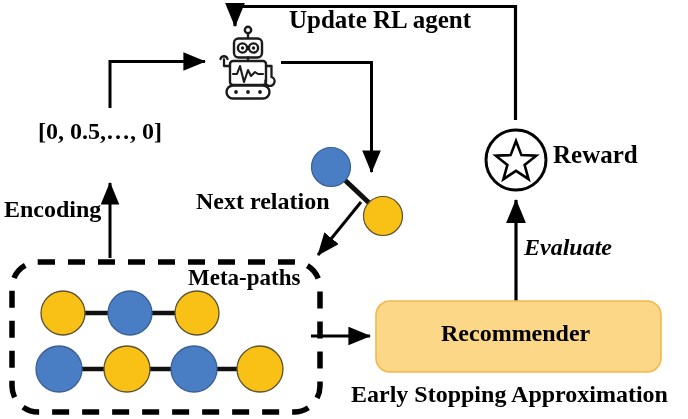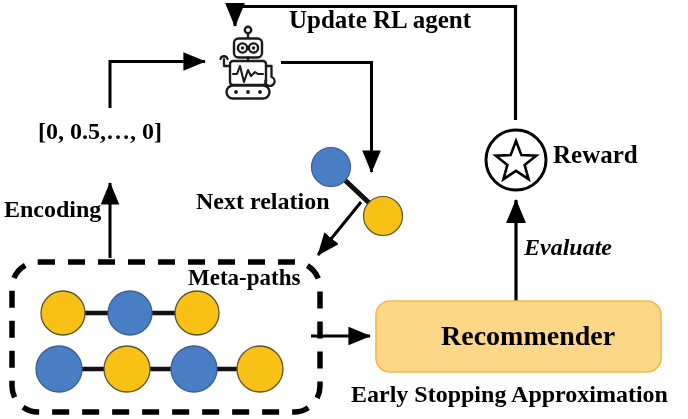--- a/index.html
+++ b/index.html
@@ -32,21 +32,21 @@
   }
   #label-update-rl-agent { left: 289px; top: 6px;  font-size: 25px; }
   #label-agent           { left: 209px; top: 94px; font-size: 24px; }
   #label-state-vector    { left: 38px;  top: 118px; font-size: 24px; text-align: center; }
   #label-state-vector .sv-line2 { display: block; }
   #label-encoding        { left: 4px;   top: 196px; font-size: 24px; }
   #label-next-relation   { left: 196px; top: 188px; font-size: 24px; }
   #label-reward          { left: 553px; top: 141px; font-size: 25px; }
   #label-evaluate        { left: 524px; top: 234px; font-size: 24px; font-style: italic; }
   #label-meta-paths      { left: 160px; top: 265px; font-size: 23px; margin-left: 28px; }
-  #label-recommender     { left: 441px; top: 320px; font-size: 28px; }
+  #label-recommender     { left: 441px; top: 320px; font-size: 24px; }
   #label-early-stopping  { left: 351px; top: 381px; font-size: 24px; }
   #label-recommender { color: #000000; }
 </style>
 </head>
 <body>
 
 <div id="canvas">
 
   <svg id="diagram-svg" viewBox="0 0 688 419">
     <defs>

